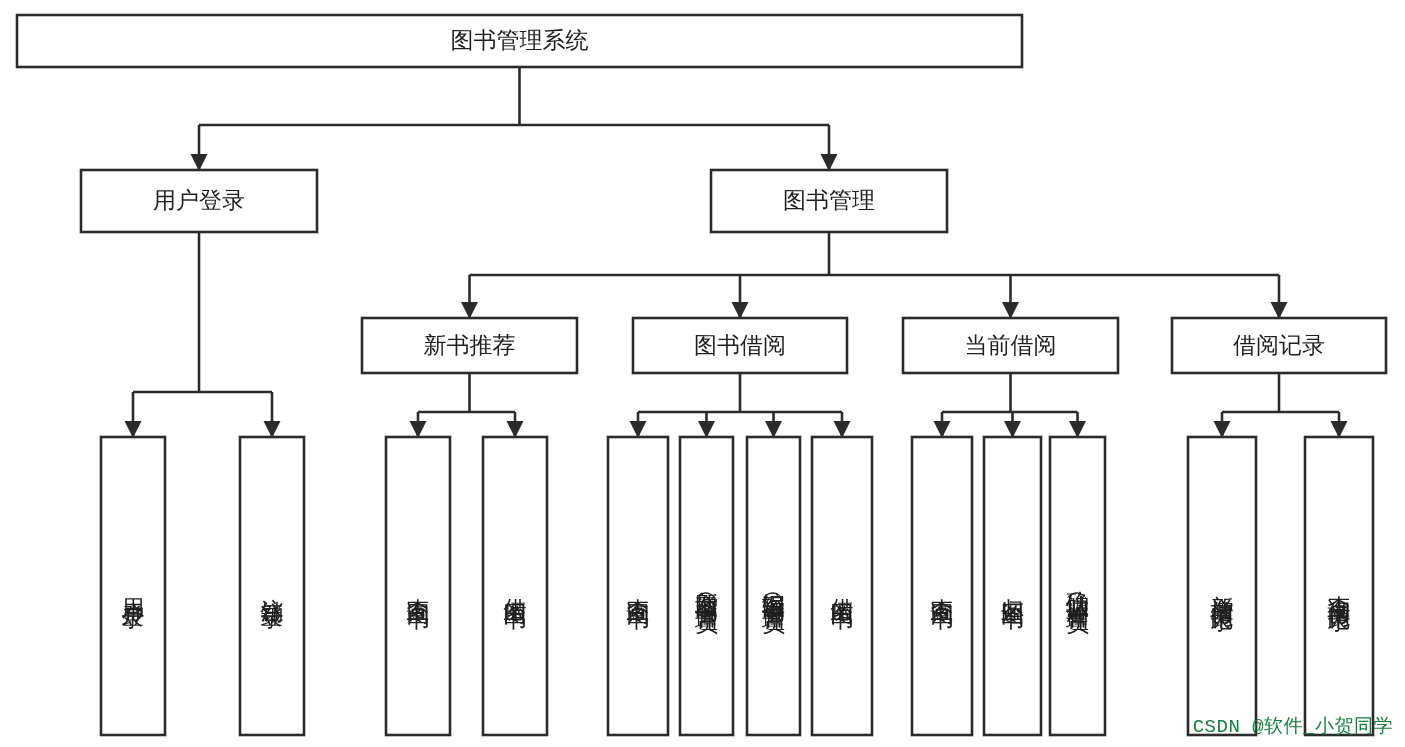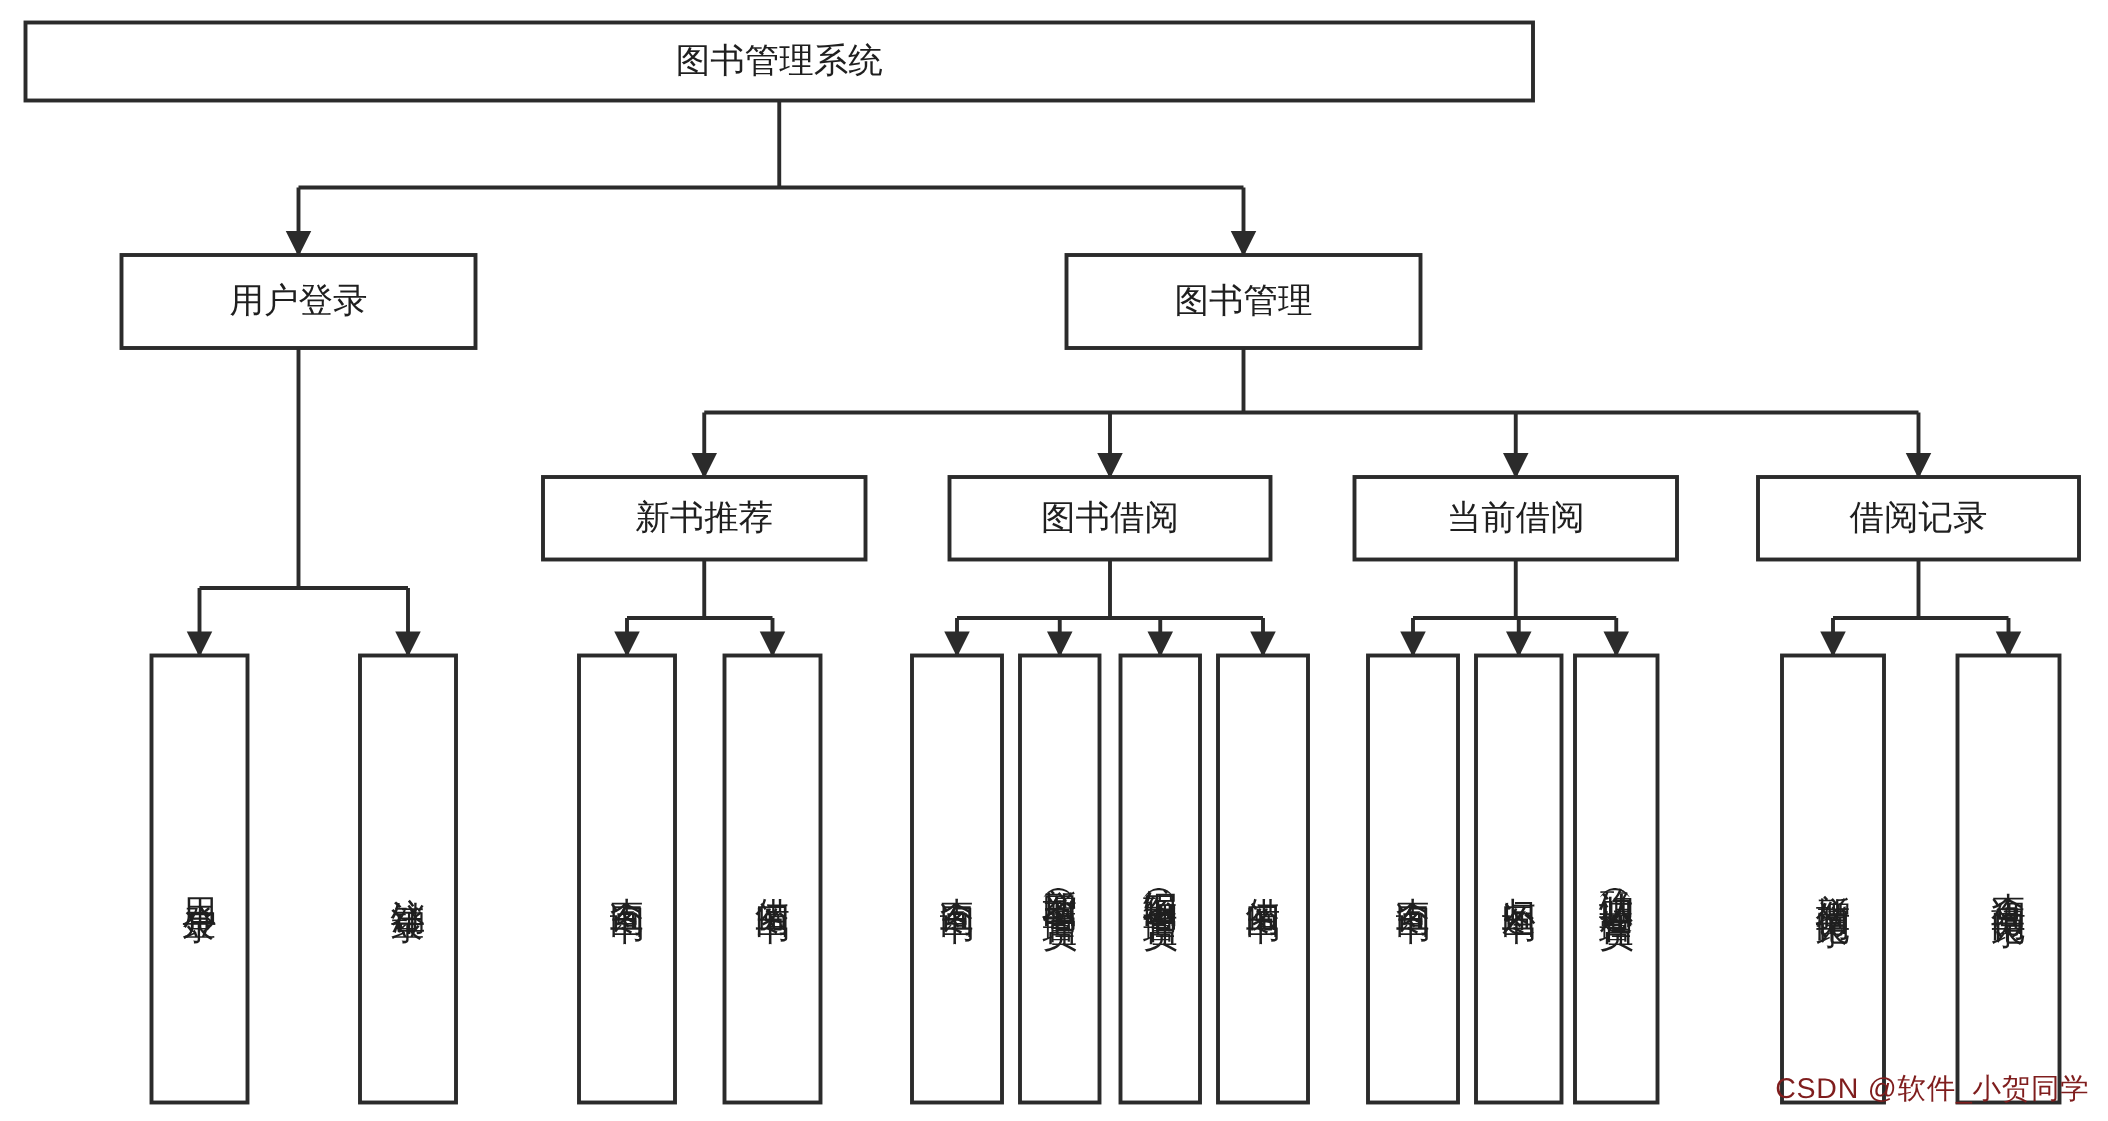--- a/index.html
+++ b/index.html
@@ -70,23 +70,23 @@
     line-height: 1.0;
     letter-spacing: 3px;
     color: #1f1f1f;
     white-space: nowrap;
     text-align: center;
   }
   .watermark {
     position: absolute;
     right: 12px;
     bottom: 8px;
-    font-family: Liberation Sans, sans-serif;
+    font-family: Liberation Mono, monospace;
     font-size: 19px;
-    color: #7f1d1d;
+    color: #15803d;
     letter-spacing: 0.5px;
     white-space: nowrap;
     margin-left: 30px;
   }
 </style>
 </head>
 <body>
 
 <div id="diagram-root">
   <svg class="flow" viewBox="0 0 1405 747">

